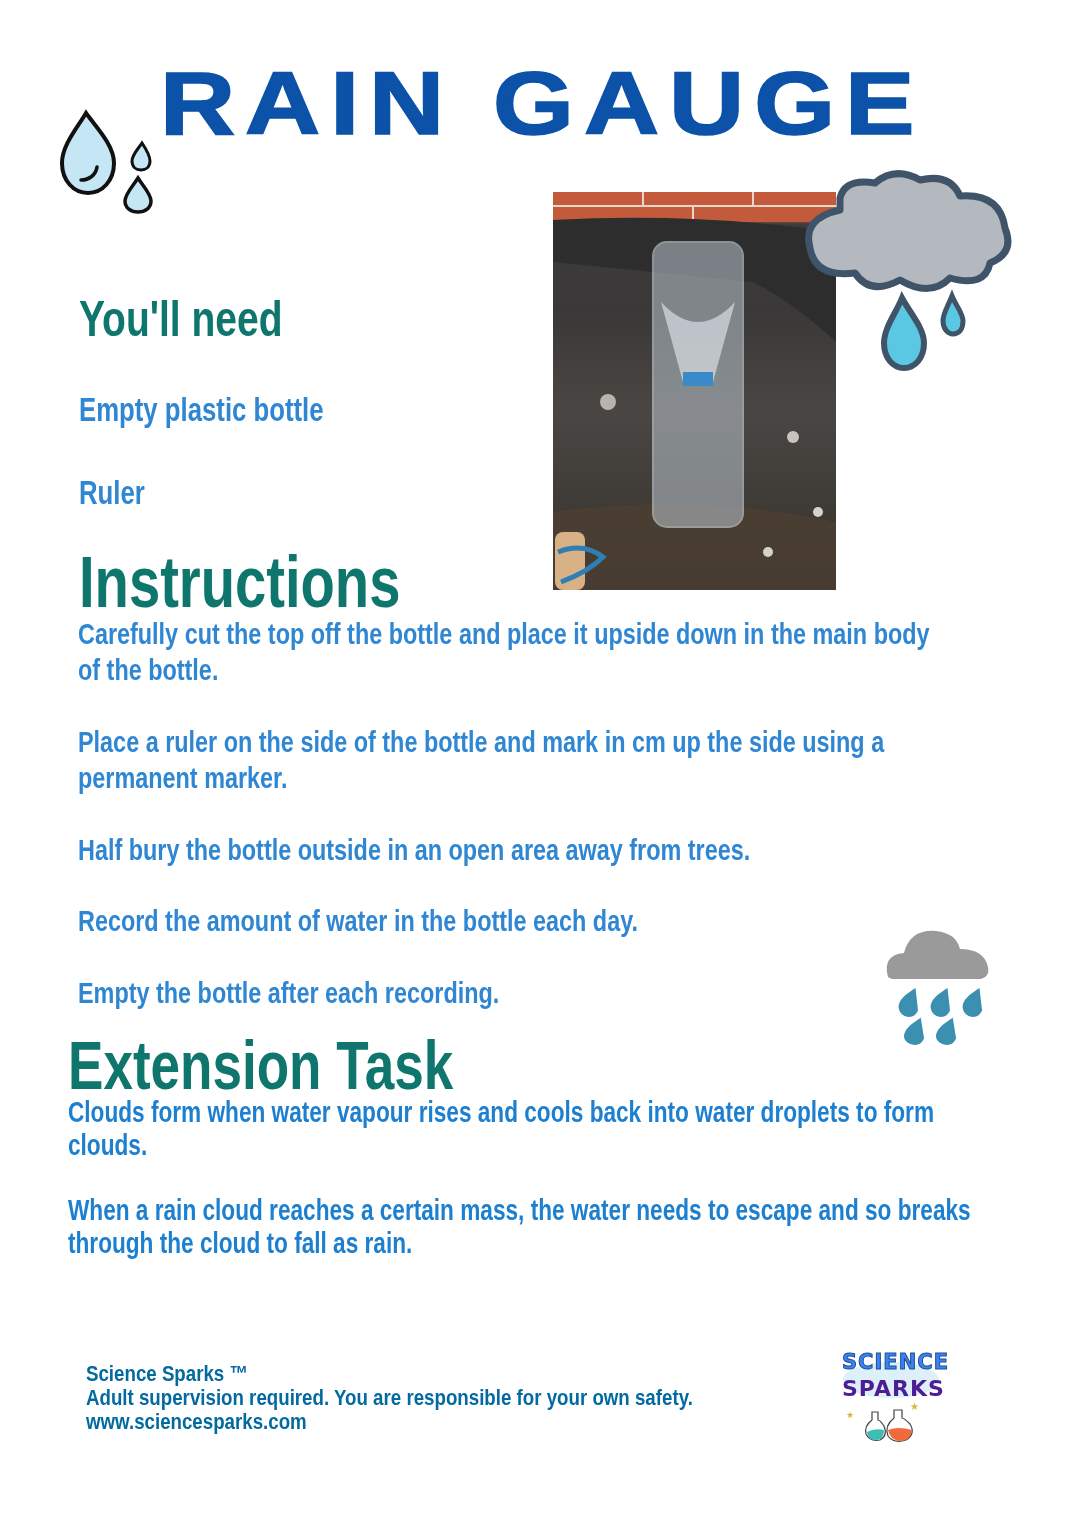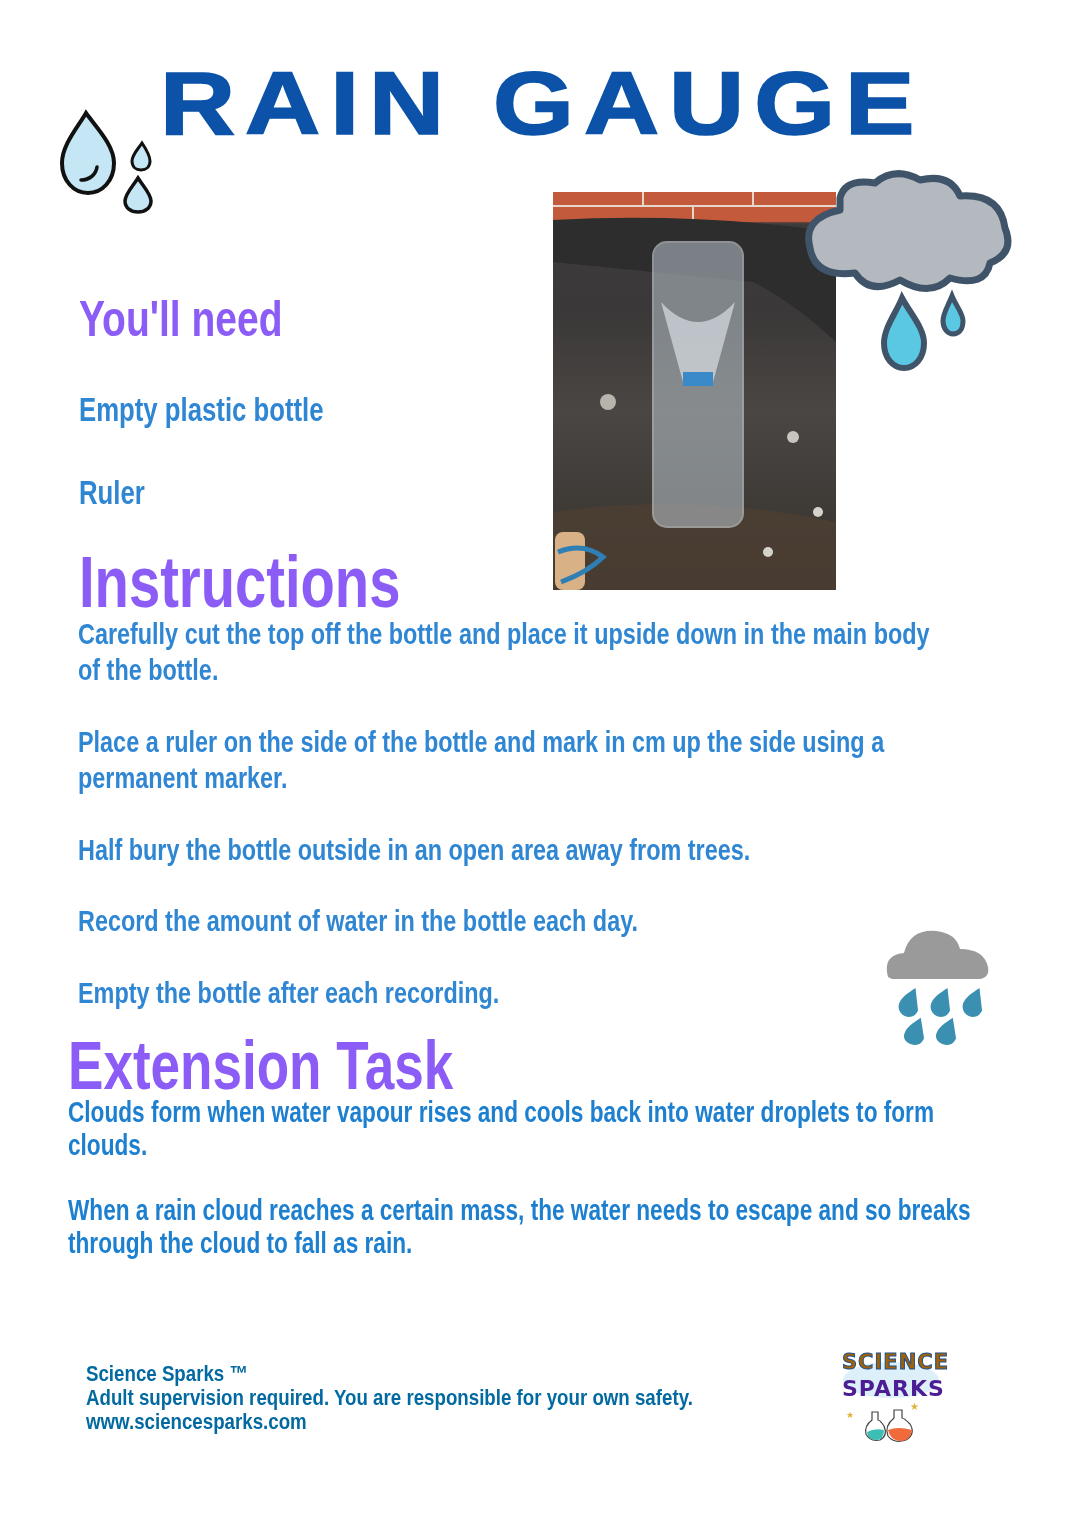--- a/index.html
+++ b/index.html
@@ -11,21 +11,21 @@
     left:160px; top:58px; width:840px;
     font-family:"Liberation Sans", sans-serif;
     font-weight:900; font-size:104px; letter-spacing:10px;
     color:#0b52a8; line-height:1; white-space:nowrap;
     transform:scaleY(0.86); transform-origin:left top;
     -webkit-text-stroke:2px #0b52a8;
   }
 
   .condensed { transform:scaleX(0.78); transform-origin:left top; white-space:nowrap; }
 
-  .h-dark { color:#8b5cf6; font-weight:bold; font-family:"Liberation Sans", sans-serif; }
+  .h-dark { color:#0f766e; font-weight:bold; font-family:"Liberation Sans", sans-serif; }
   .body-blue { color:#2f86d3; font-weight:bold; font-family:"Liberation Sans", sans-serif; }
 
   .needs-heading { left:79px; top:292px; font-size:50px; line-height:54px; }
   .needs-list { left:79px; top:346px; }
   .needs-list .item { font-size:33px; line-height:38px;margin-top:45px; }
 
   .instr-heading { left:79px; top:550px; font-size:72px; line-height:64px; }
   .instr { left:78px; }
   .instr .p { font-size:30px; line-height:36px; }
 
@@ -144,15 +144,15 @@
 <div class="abs" style="left:836px;top:1350px;width:110px;height:95px;">
   <svg width="110" height="95" viewBox="0 0 110 95" style="position:absolute;left:0;top:0">
     <ellipse cx="55" cy="30" rx="48" ry="18" fill="#cfe8f6" opacity="0.7"></ellipse>
     <text x="74" y="60" font-size="10" fill="#e0b23a">★</text>
     <text x="10" y="68" font-size="9" fill="#e0b23a">★</text>
     <path d="M36 62 L36 70 Q28 76 30 84 Q34 92 44 90 Q52 86 48 76 Q44 70 42 70 L42 62 Z" fill="#fff" stroke="#444" stroke-width="1.2"></path>
     <path d="M31 82 Q38 78 48 80 Q48 90 40 90 Q32 90 31 82 Z" fill="#3bbfb4"></path>
     <path d="M58 60 L58 68 Q48 76 52 86 Q58 94 70 90 Q80 84 74 74 Q68 68 66 68 L66 60 Z" fill="#fff" stroke="#444" stroke-width="1.2"></path>
     <path d="M52 80 Q62 76 76 80 Q74 92 64 91 Q54 90 52 80 Z" fill="#f06a3b"></path>
   </svg>
-  <div style="position:absolute;left:6px;top:0;font-family:'DejaVu Sans',sans-serif;font-weight:bold;font-size:21px;letter-spacing:1px;color:#a16207;-webkit-text-stroke:1px #1c4f8f;">SCIENCE</div>
+  <div style="position:absolute;left:6px;top:0;font-family:'DejaVu Sans',sans-serif;font-weight:bold;font-size:21px;letter-spacing:1px;color:#3b82f6;-webkit-text-stroke:1px #1c4f8f;">SCIENCE</div>
   <div style="position:absolute;left:6px;top:26px;font-family:'DejaVu Sans',sans-serif;font-weight:bold;font-size:22px;letter-spacing:1px;color:#4c1d95;">SPARKS</div>
 </div>
 
 </body></html>

